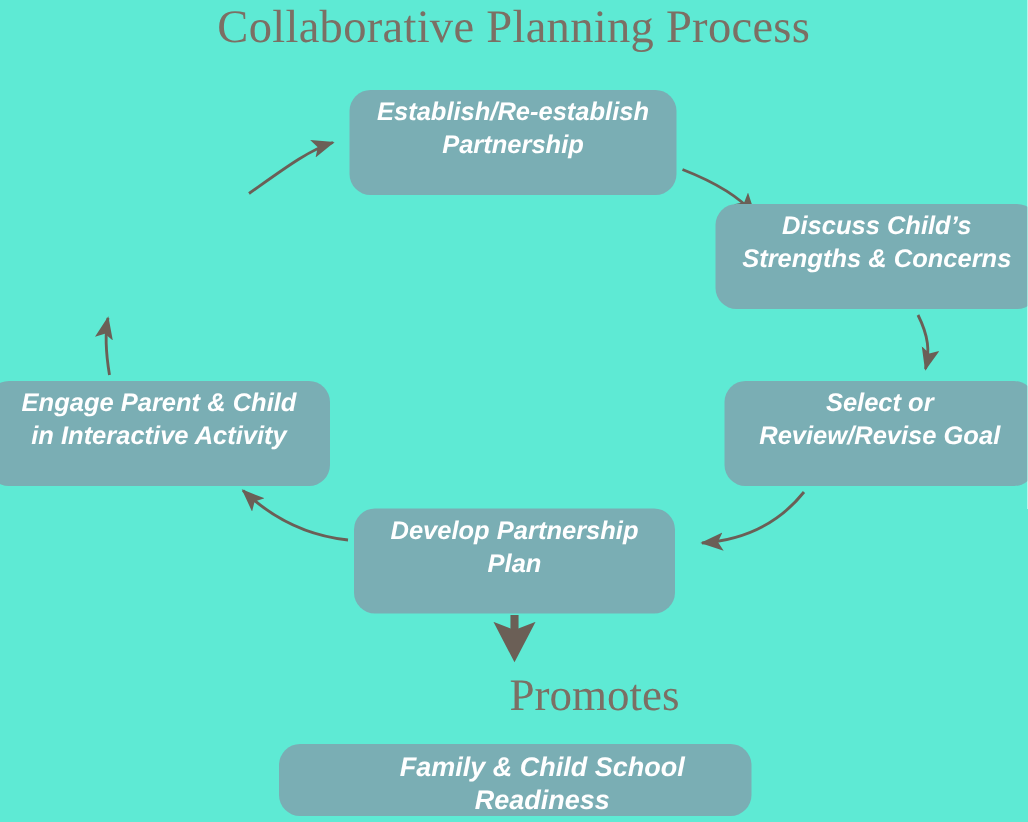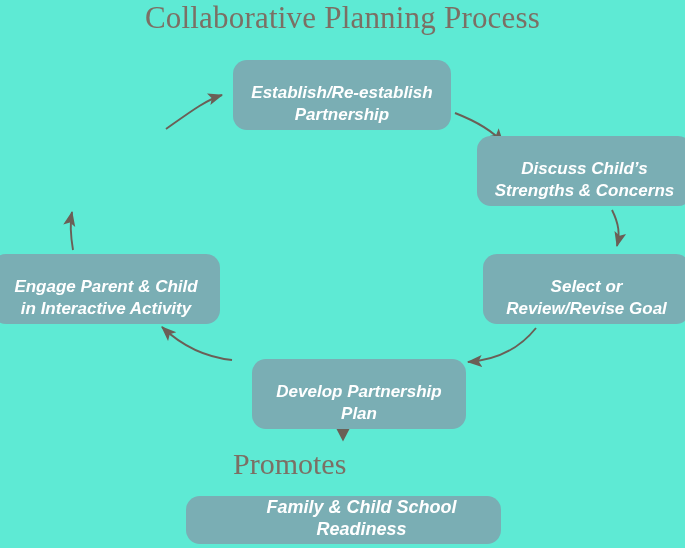--- a/index.html
+++ b/index.html
@@ -42,21 +42,21 @@
     position: absolute;
     background: #7aaeb4;
     border-radius: 14px;
     color: #ffffff;
     font-family: "Liberation Sans", sans-serif;
     font-style: italic;
     font-weight: bold;
     font-size: 17px;
     line-height: 22px;
     display: flex;
-    align-items: flex-end;
+    align-items: flex-start;
     justify-content: center;
     text-align: center;
     box-sizing: border-box;
     padding: 4px 8px;
   }
   .node span {
     display: block;
     width: 100%;
     white-space: pre-line;
   }
@@ -66,32 +66,32 @@
     font-family: "Liberation Sans", sans-serif;
     font-style: italic;
     font-weight: bold;
     font-size: 16px;
     line-height: 21px;
     color: #7b6b5d;
     white-space: pre-line;
   }
   .promotes {
     position: absolute;
-    text-align: left;
+    text-align: right;
     font-family: "Liberation Serif", serif;
     font-size: 30px;
     color: #7c6f64;
     line-height: 34px;
   }
 
   
   #node-establish       { left: 233px; top: 60px;  width: 218px; height: 70px; }
   #node-discuss         { left: 477px; top: 136px; width: 215px; height: 70px; }
   #node-select          { left: 483px; top: 254px; width: 207px; height: 70px; }
-  #node-develop         { left: 252px; top: 339px; width: 214px; height: 70px; margin-top: 20px; }
+  #node-develop         { left: 236px; top: 339px; width: 214px; height: 70px; }
   #node-engage          { left: -8px;  top: 254px; width: 228px; height: 70px; }
   #node-reflect         { left: 34px;  top: 131px; width: 176px; height: 75px; }
   #node-readiness       { left: 186px; top: 496px; width: 315px; height: 48px; font-size: 18px; padding-left: 44px; }
 
   #center-label  { left: 228px; top: 188px; width: 252px; }
   #promotes-label{ left: 233px; top: 447px; width: 220px; }
 </style>
 </head>
 <body>
 

